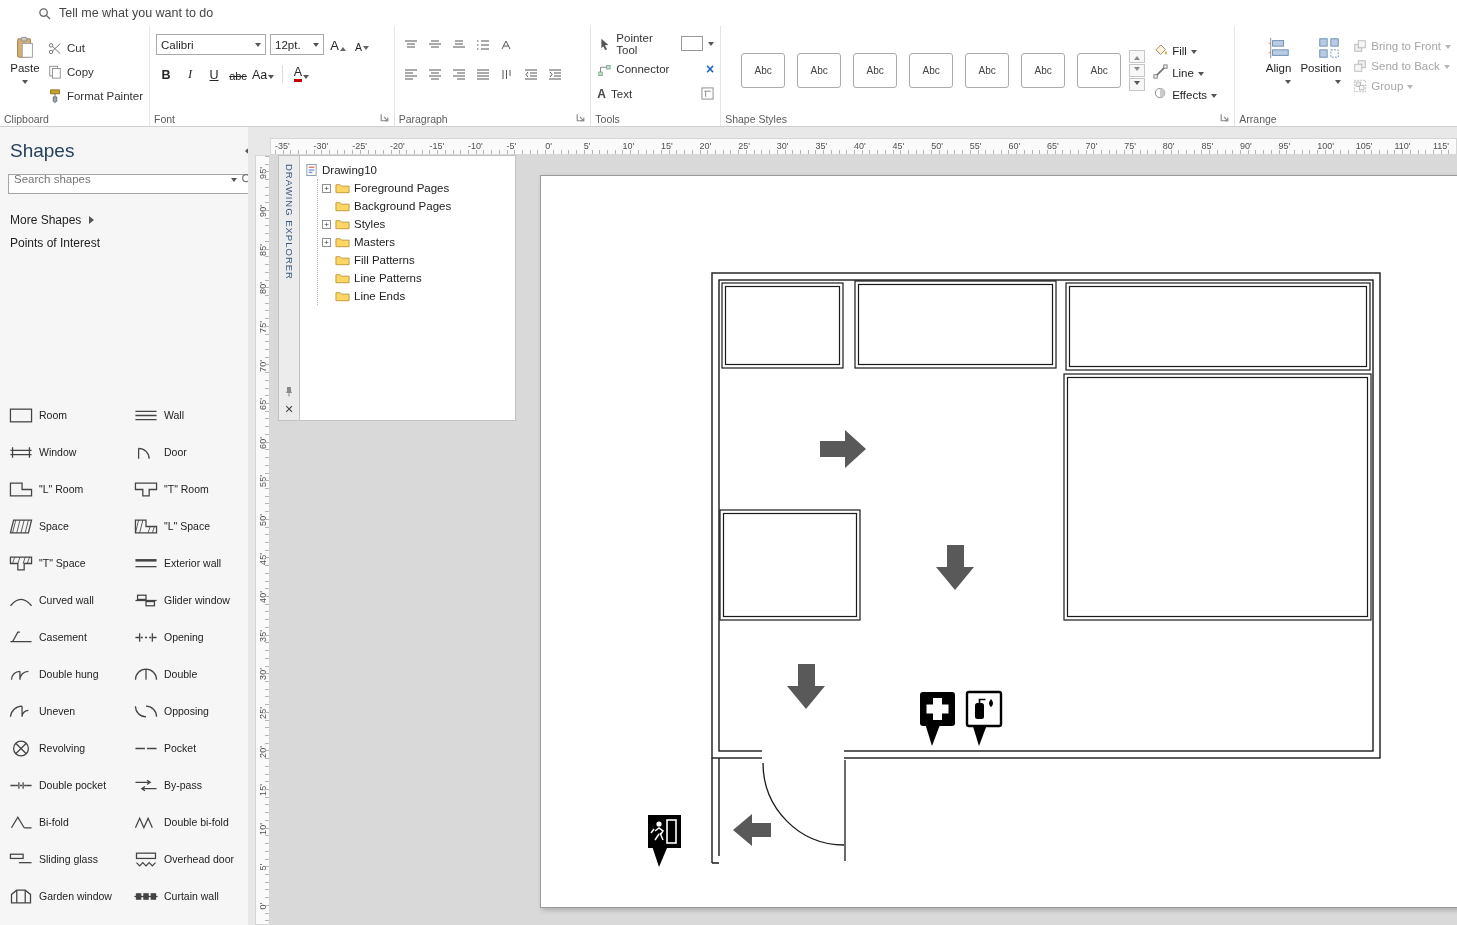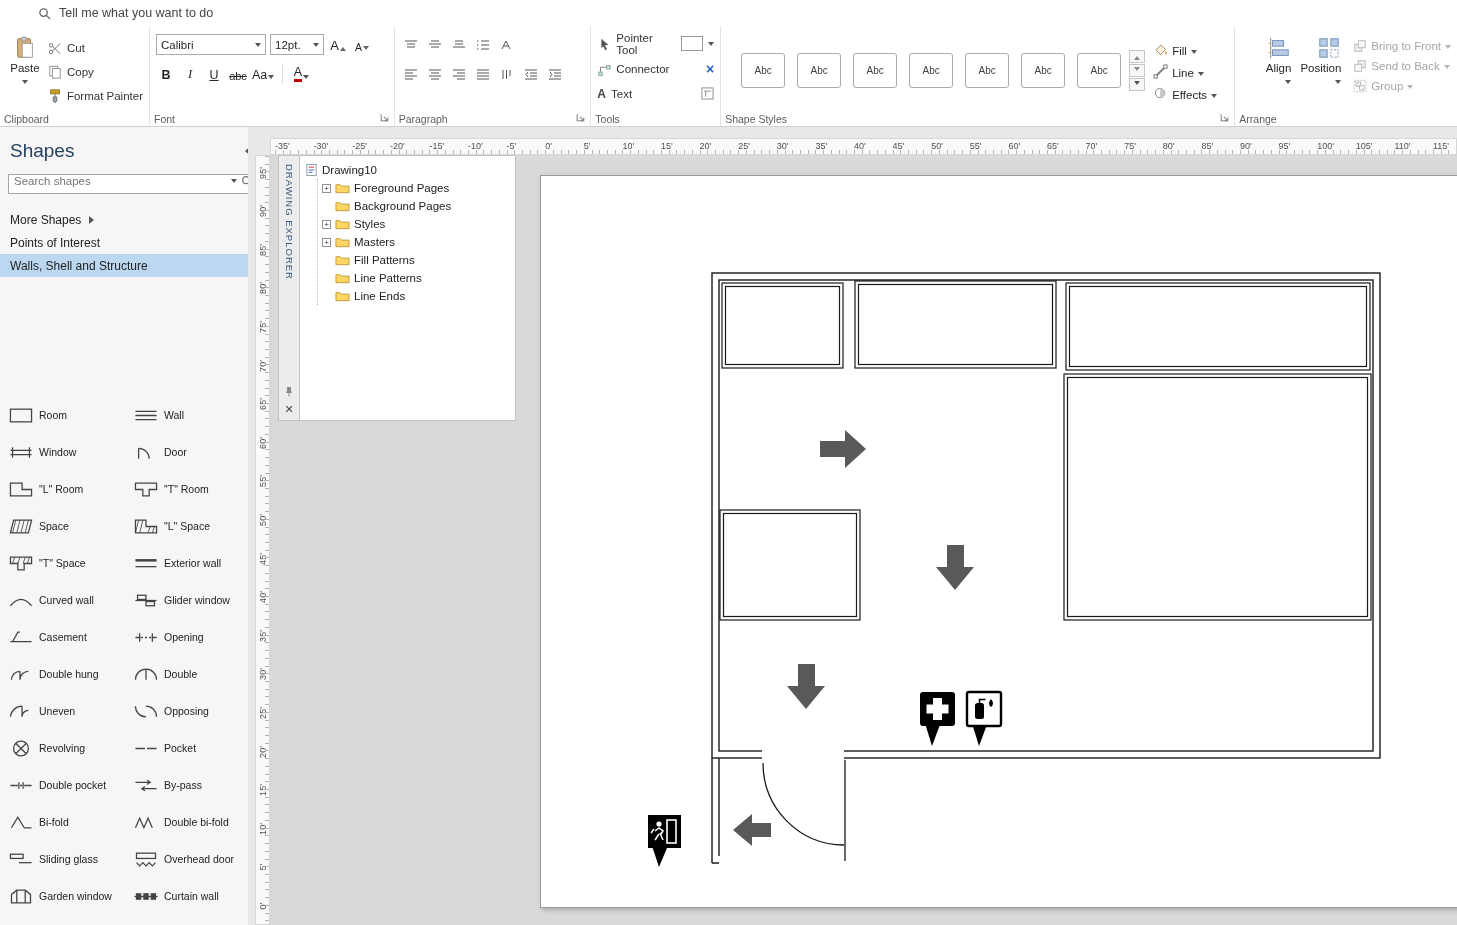--- a/index.html
+++ b/index.html
@@ -56,21 +56,21 @@
   .g-arrange { flex:1; display:flex; gap:4px; padding-left:10px; border-right:none; }
   .big-btn { width:46px; display:flex; flex-direction:column; align-items:flex-end; gap:2px; padding-top:6px; font-size:11.5px; }
   .arr-col { display:flex; flex-direction:column; gap:6px; padding-top:9px; margin-left:8px; }
   .arr-row { display:flex; align-items:center; gap:4px; font-size:11.5px; color:#a8a6a4; white-space:nowrap; }
 
   
   .shapes-panel { position:absolute; top:127px; left:0; width:268px; bottom:0; background:#f6f6f6; border-right:1px solid #84cc16; overflow:hidden; }
   .sp-header { display:flex; align-items:center; justify-content:space-between; padding:13px 12px 6px 10px; }
   .sp-title { font-size:19px; color:#26415f; }
   .chev-left { width:8px; height:8px; border-left:2px solid #555; border-bottom:2px solid #555; transform:rotate(45deg); display:inline-block; }
-  .sp-search { margin:6px 8px 14px; height:20px; border:1px solid #a6a6a6; background:#fff; display:flex; align-items:flex-start; padding:0 5px; gap:4px; }
+  .sp-search { margin:6px 8px 14px; height:20px; border:1px solid #a6a6a6; background:#fff; display:flex; align-items:flex-end; padding:8px 5px; gap:4px; }
   .sp-search input { flex:1; border:none; outline:none; font-size:11.5px; font-family:"Liberation Sans",sans-serif; color:#333; background:transparent; min-width:0; }
   .sp-row { padding:4px 10px; font-size:12px; color:#222; display:flex; align-items:center; gap:8px; height:23px; }
   .stencil-row.selected { background:#bcd7f0; }
   .shapes-grid { position:absolute; top:270px; left:2px; right:15px; bottom:0; display:grid; grid-template-columns:1fr 1fr; grid-auto-rows:37px; }
   .shape-item { display:flex; align-items:center; gap:4px; padding-left:5px; font-size:10.5px; line-height:1.1; color:#222; }
   .shape-item .ic { width:28px; flex:none; }
   .shape-item .ic svg { width:28px; height:19px; }
   .sb { position:absolute; right:1px; width:13px; background:#f1f1f1; border:1px solid #dedede; }
   .sb1 { top:136px; height:118px; }
   .sb2 { top:268px; bottom:1px; }
@@ -462,21 +462,20 @@
           <path d="M9 9l4 4" stroke="#777" stroke-width="1.4"></path>
         </svg>
       </span>
   </div>
   <div class="sp-row">
     <span>More Shapes</span>
     <span class="tri-r"></span>
   </div>
   <div>
       <div class="sp-row stencil-row">Points of Interest</div>
-      <div class="sp-row stencil-row selected">Walls, Shell and Structure</div>
     </div>
   <div class="shapes-grid">
       <div class="shape-item">
         <span class="ic">
           <svg viewBox="0 0 26 18">
             <g stroke="#444" fill="none" stroke-width="1.2">
               <rect x="3" y="3" width="20" height="12"></rect>
             </g>
           </svg>
         </span>

